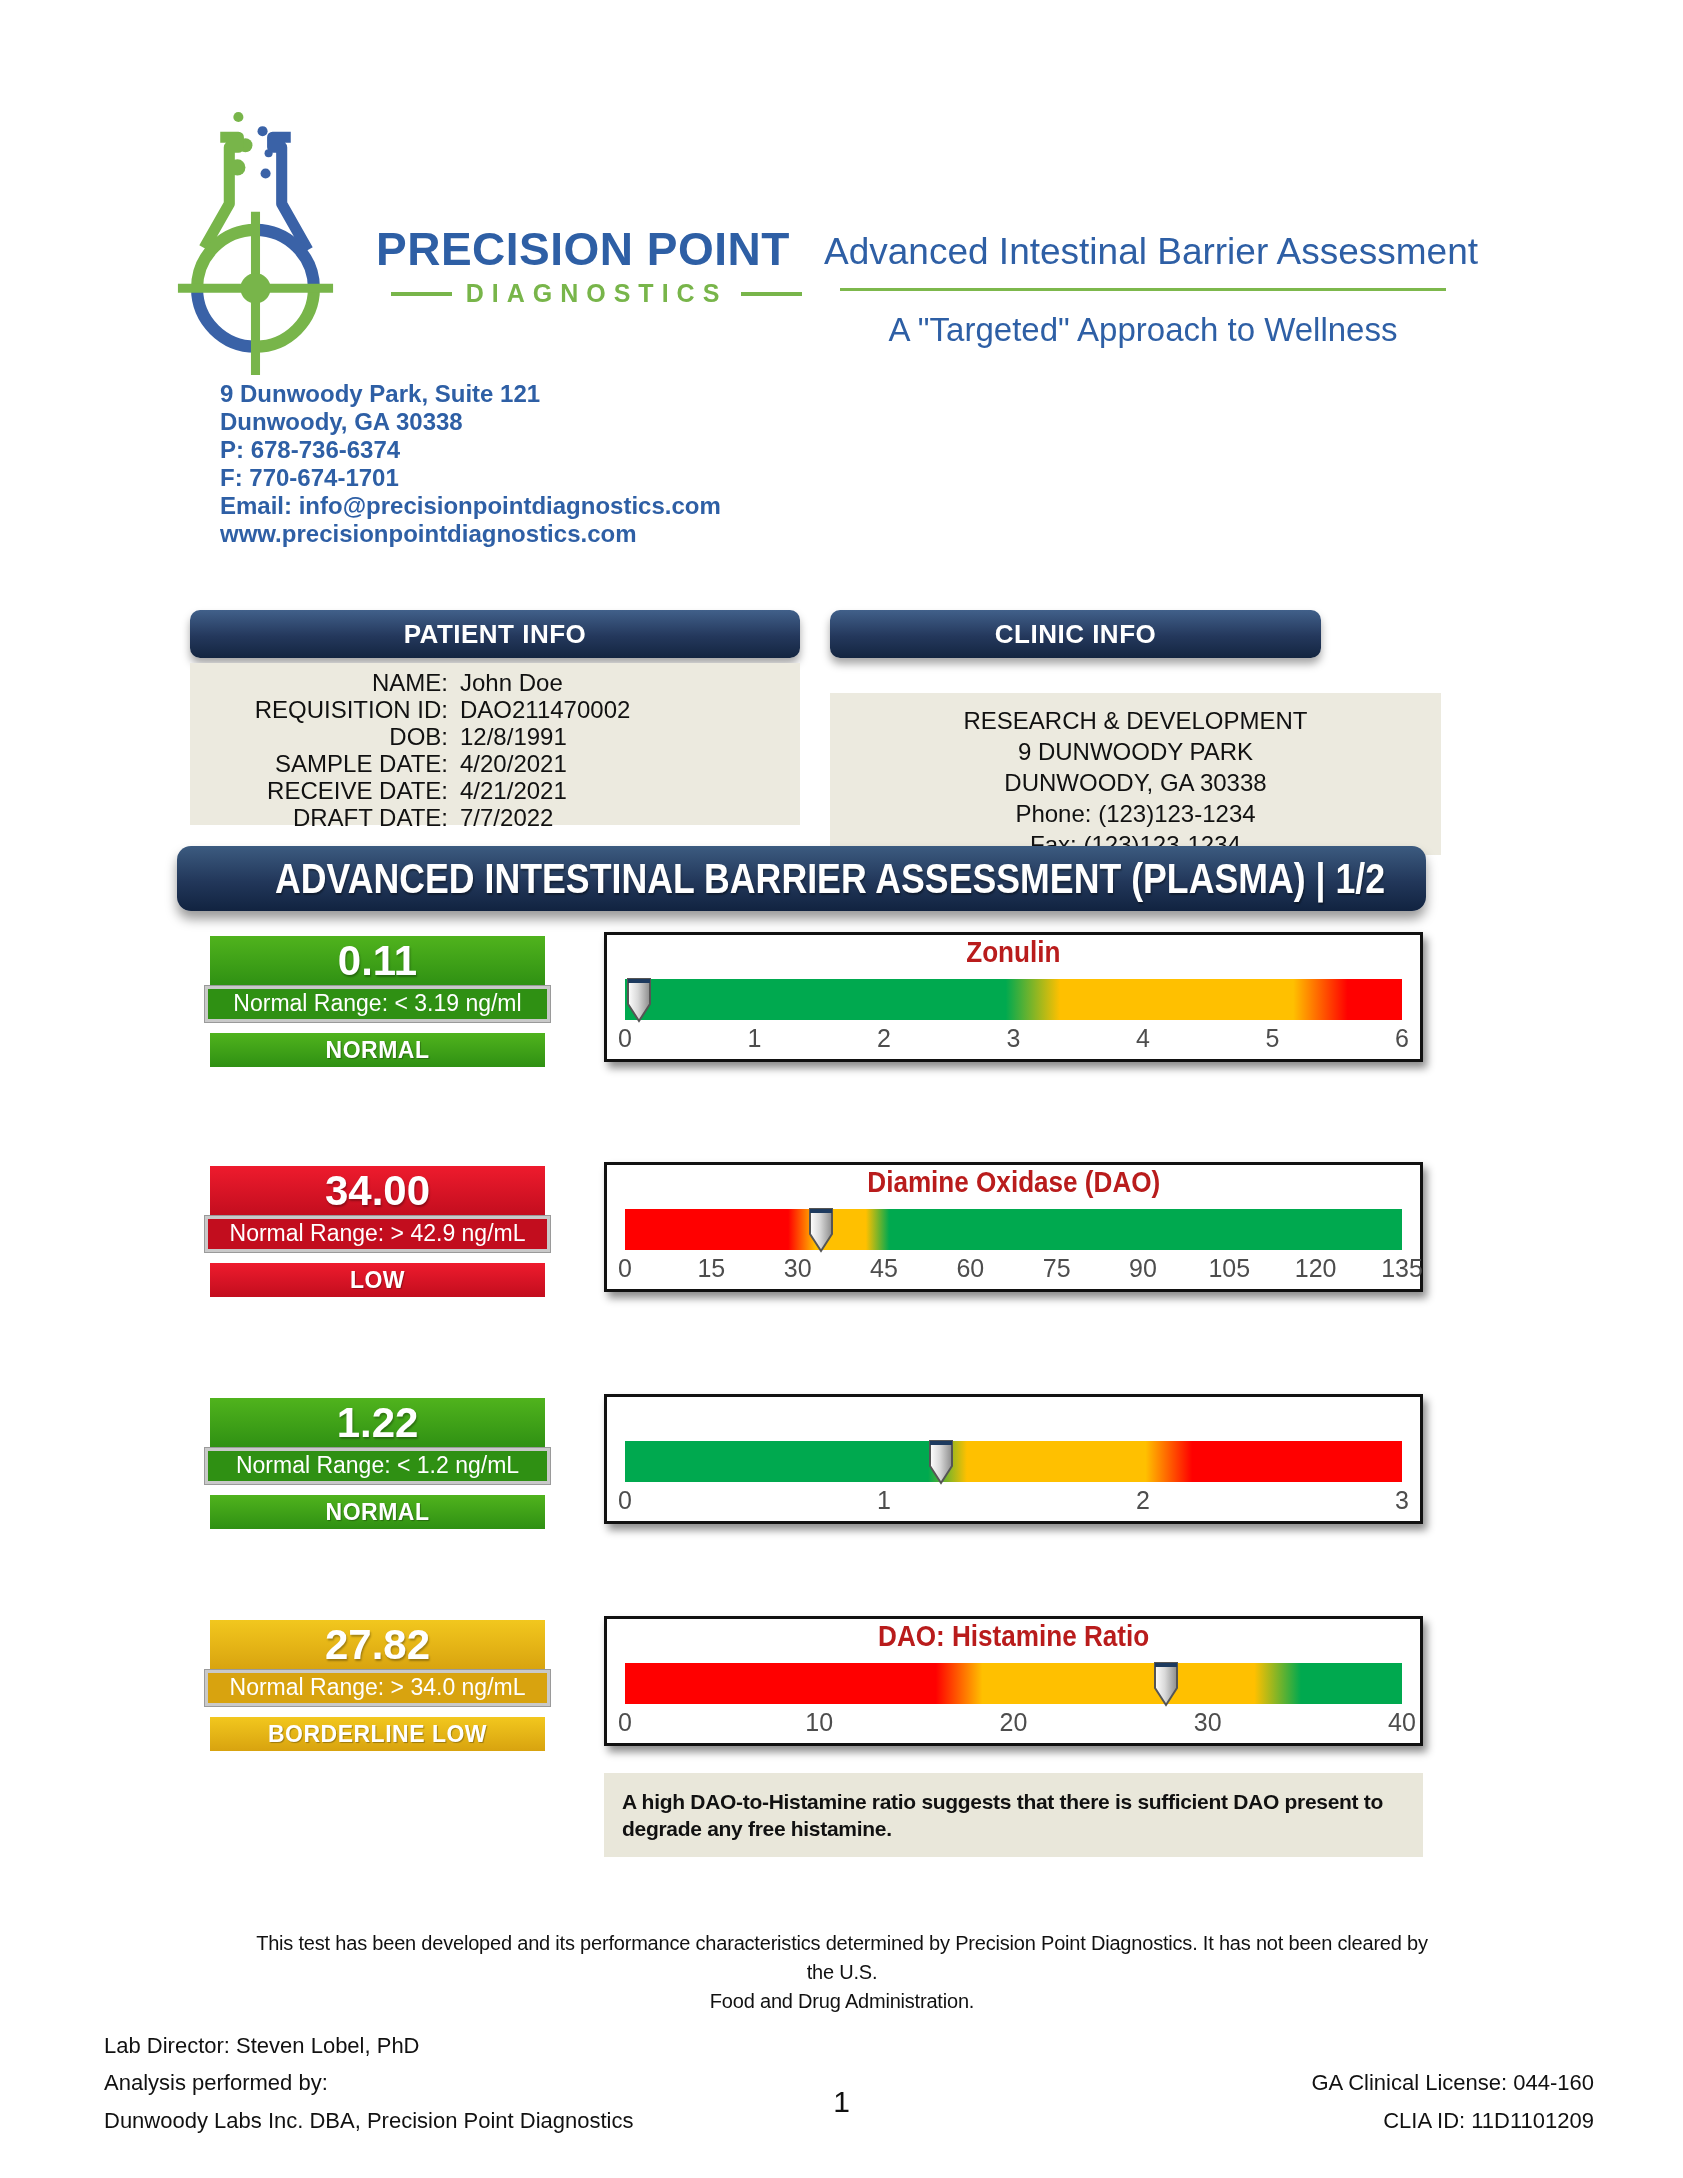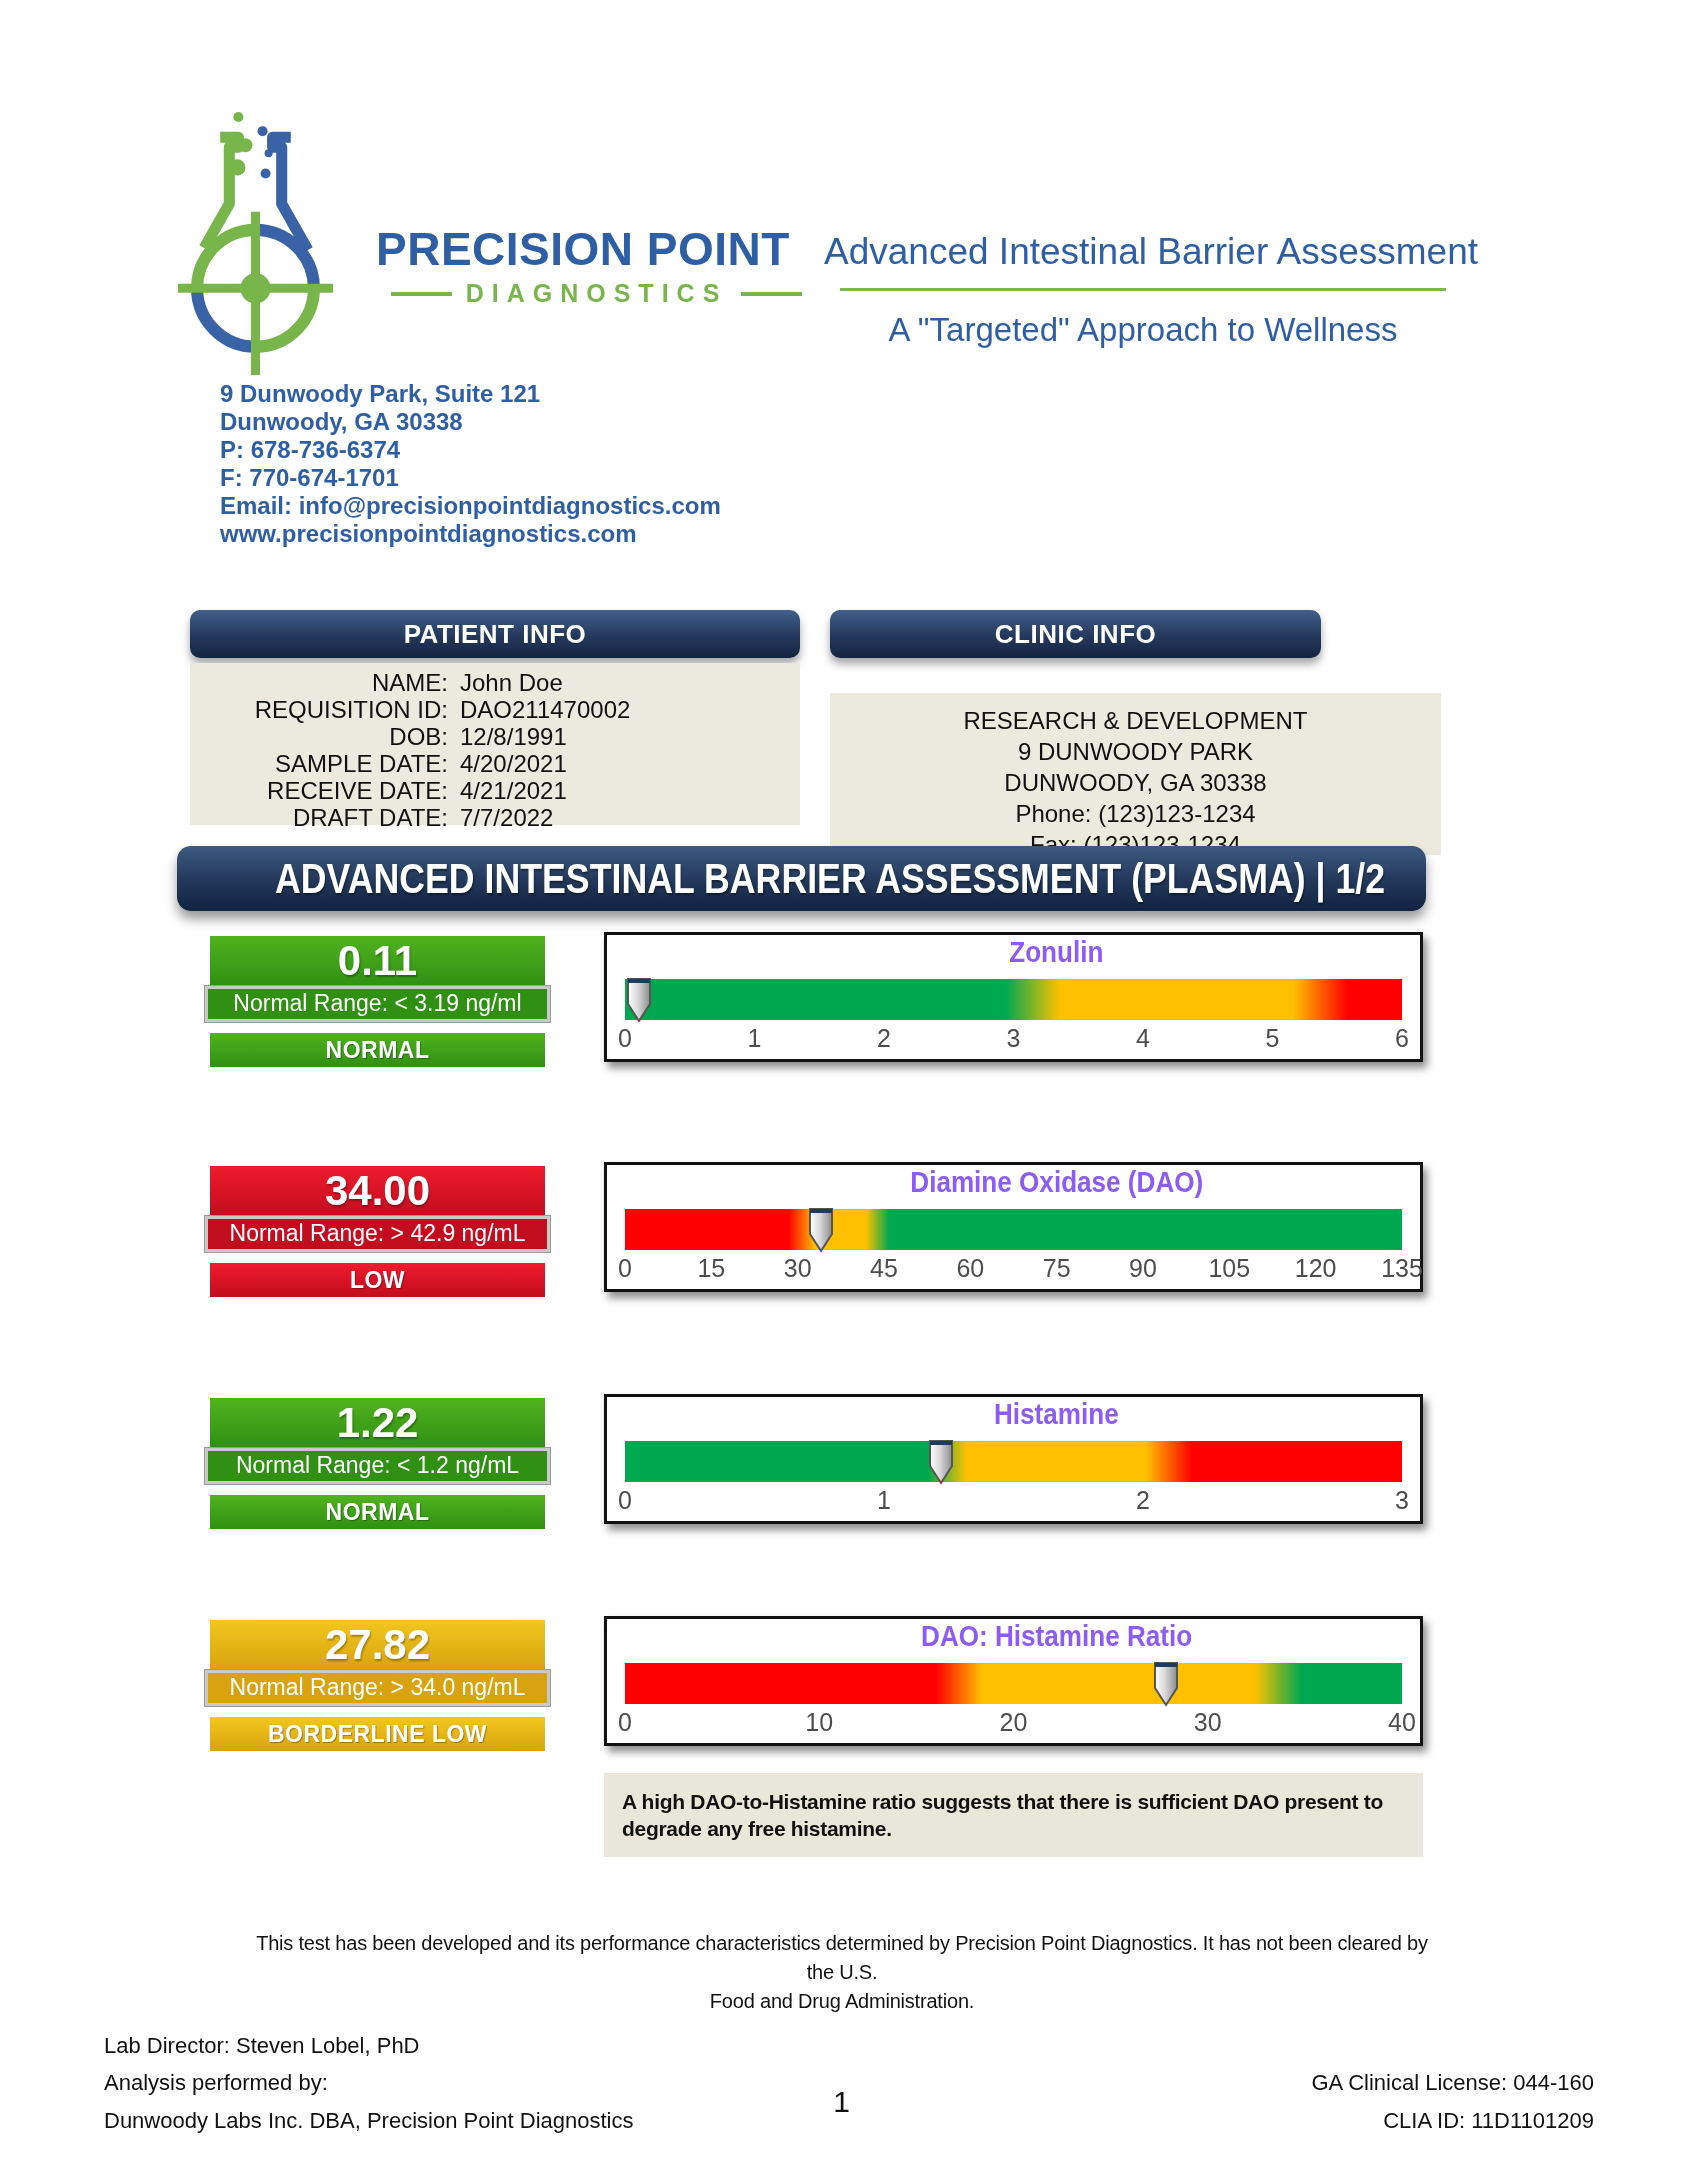--- a/index.html
+++ b/index.html
@@ -56,22 +56,22 @@
     text-shadow:1px 2px 2px rgba(0,0,0,.3);}
   .card .range{position:absolute;left:0;top:50px;width:345px;height:36px;box-sizing:border-box;
     border:3px solid #C9C9C9;box-shadow:0 0 0 1px #9a9a9a;background:var(--dark);
     color:#fff;font-size:23px;text-align:center;line-height:29px;white-space:nowrap;}
   .card .status{position:absolute;left:5px;top:97px;width:335px;height:34px;
     background:linear-gradient(180deg,var(--light),var(--dark));
     color:#fff;font-weight:bold;font-size:23px;text-align:center;line-height:34px;
     letter-spacing:0.5px;text-shadow:1px 1px 1px rgba(0,0,0,.3);}
   .gauge{position:absolute;left:604px;top:0;width:819px;height:130px;box-sizing:border-box;
     background:#fff;border:3px solid #111;box-shadow:4px 6px 8px rgba(0,0,0,.45);}
-  .gtitle{position:absolute;left:16px;top:1px;width:100%;text-align:center;
-    font-size:29px;font-weight:bold;color:#8b5cf6;padding-left:27px;}
+  .gtitle{position:absolute;left:0;top:1px;width:100%;text-align:center;
+    font-size:29px;font-weight:bold;color:#b91c1c;}
   .gauge-bar{position:absolute;left:18px;right:18px;top:44px;height:41px;}
   .gauge-marker{position:absolute;top:-3px;width:26px;height:48px;transform:translateX(-50%);}
   .gauge-ticks{position:absolute;left:18px;right:18px;top:89px;height:30px;}
   .tick{position:absolute;top:0;transform:translateX(-50%);font-size:25px;color:#4d4d4d;}
 
   
   .note{position:absolute;left:604px;top:1773px;width:819px;box-sizing:border-box;
     background:#E9E7DA;padding:15px 18px;font-size:21px;font-weight:bold;line-height:27px;
     letter-spacing:-0.3px;}
   .note p{margin:0;}
@@ -236,21 +236,20 @@
     </div>
   </div>
 
   <div class="row" style="top:1394px">
     <div class="card" style="--light: #50B31D; --dark: #2F9013;">
       <div class="value">1.22</div>
       <div class="range">Normal Range: &lt; 1.2 ng/mL</div>
       <div class="status">NORMAL</div>
     </div>
     <div class="gauge">
-      <div class="gtitle"><span class="condense">Histamine</span></div>
       <div class="gauge-bar" style="background: linear-gradient(90deg, rgb(0, 169, 79) 0%, rgb(0, 169, 79) 39%, rgb(255, 192, 0) 44%, rgb(255, 192, 0) 67%, rgb(255, 0, 0) 73%, rgb(255, 0, 0) 100%);">
         <div class="gauge-marker" style="left: 40.7%;">
           <svg viewBox="0 0 26 48" width="26" height="48">
             <path d="M2 3 H24 V28 L13 45 L2 28 Z" fill="url(#mg0)" stroke="#555" stroke-width="2"></path>
             <path d="M2 3 H24 V7 H2 Z" fill="#1d3a5f"></path>
           </svg>
         </div>
       </div>
       <div class="gauge-ticks">
           <span class="tick" style="left: 0%;">0</span>

